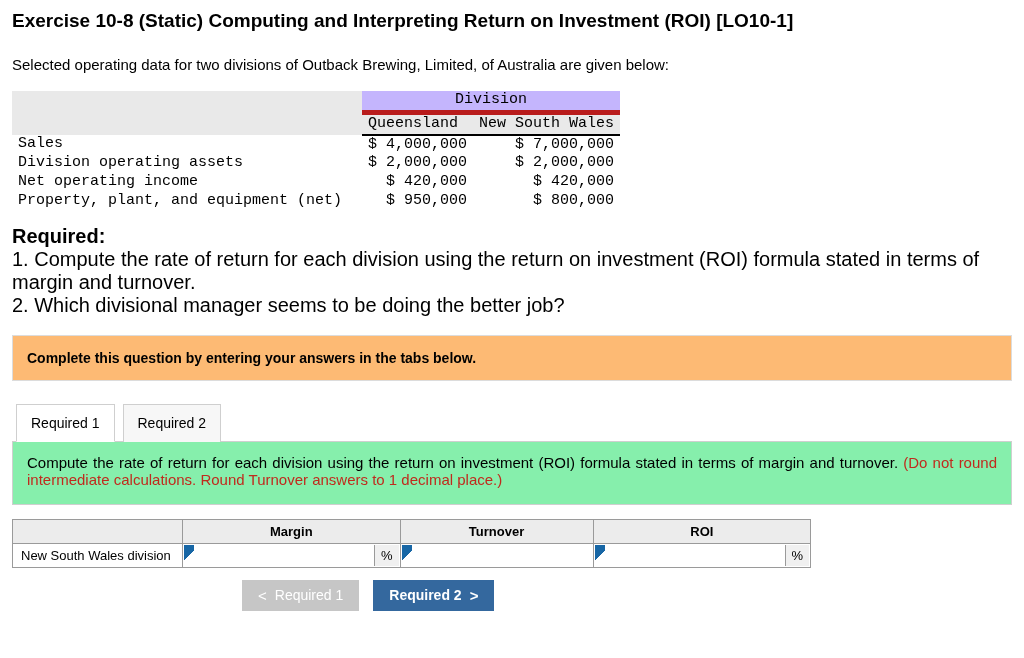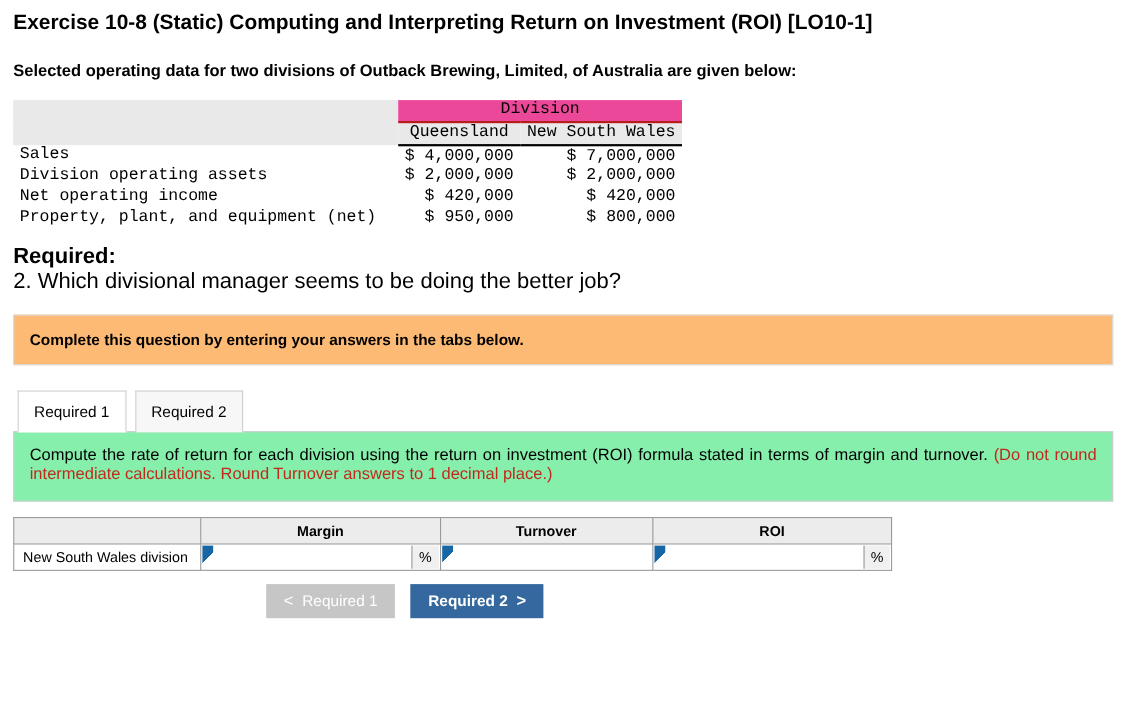--- a/index.html
+++ b/index.html
@@ -6,30 +6,30 @@
   body {
     margin: 0;
     padding: 10px 12px;
     font-family: Arial, Helvetica, sans-serif;
     font-size: 14px;
     color: #000;
     background: #fff;
     width: 1024px;
   }
   h1 { font-size: 19px; font-weight: bold; margin: 0 0 24px 0; }
-  .intro { margin: 12px 0 18px 0; font-size: 15px; font-weight: bold; }
+  .intro { margin: 12px 0 18px 0; font-size: 15px; }
   .data-table {
     font-family: "Courier New", monospace;
     font-size: 15px;
     border-collapse: collapse;
     margin-bottom: 14px;
   }
   .data-table td { padding: 0 6px; line-height: 1.25; white-space: pre; }
-  .hdr-division { background: #ec4899; text-align: center; border-bottom: 2px solid #b91c1c; }
-  .hdr-sub1 { background: #e9e9e9; text-align: center; border-bottom: 2px solid #000; }
+  .hdr-division { background: #c4b5fd; text-align: center; border-bottom: 5px solid #b91c1c; }
+  .hdr-sub1 { background: #e9e9e9; border-bottom: 2px solid #000; }
   .rowlabel-col { width: 350px; }
   .rnum { text-align: right; }
   .required-block { font-size: 20px; margin: 0 0 18px 0; }
   .required-block .lbl { font-weight: bold; }
   .prompt-box {
     background: #fdba74;
     border: 1px solid #dcdcdc;
     padding: 14px 14px;
     font-weight: bold;
     font-size: 14px;
@@ -150,20 +150,21 @@
   <tr>
     <td class="rowlabel-col">Property, plant, and equipment (net)</td>
     <td class="rnum">$ 950,000</td>
     <td class="rnum">$ 800,000</td>
   </tr>
 </tbody>
   </table>
 
 <div class="required-block">
   <div class="lbl">Required:</div>
+  <div>1. Compute the rate of return for each division using the return on investment (ROI) formula stated in terms of margin and turnover.</div>
   <div>2. Which divisional manager seems to be doing the better job?</div>
 </div>
 
 <div class="prompt-box">Complete this question by entering your answers in the tabs below.</div>
 
 <div class="tabs-row">
   <div class="tab active">Required 1</div>
   <div class="tab inactive">Required 2</div>
 </div>
 

